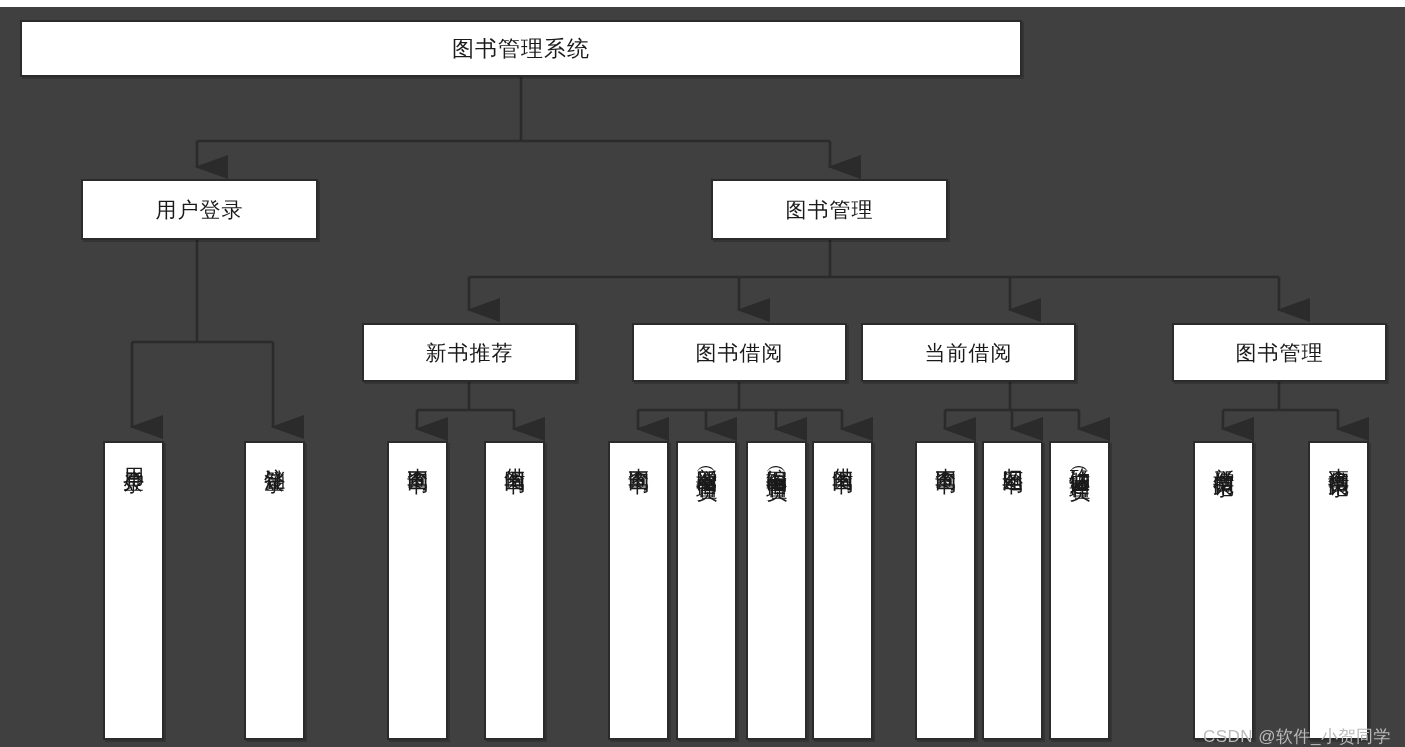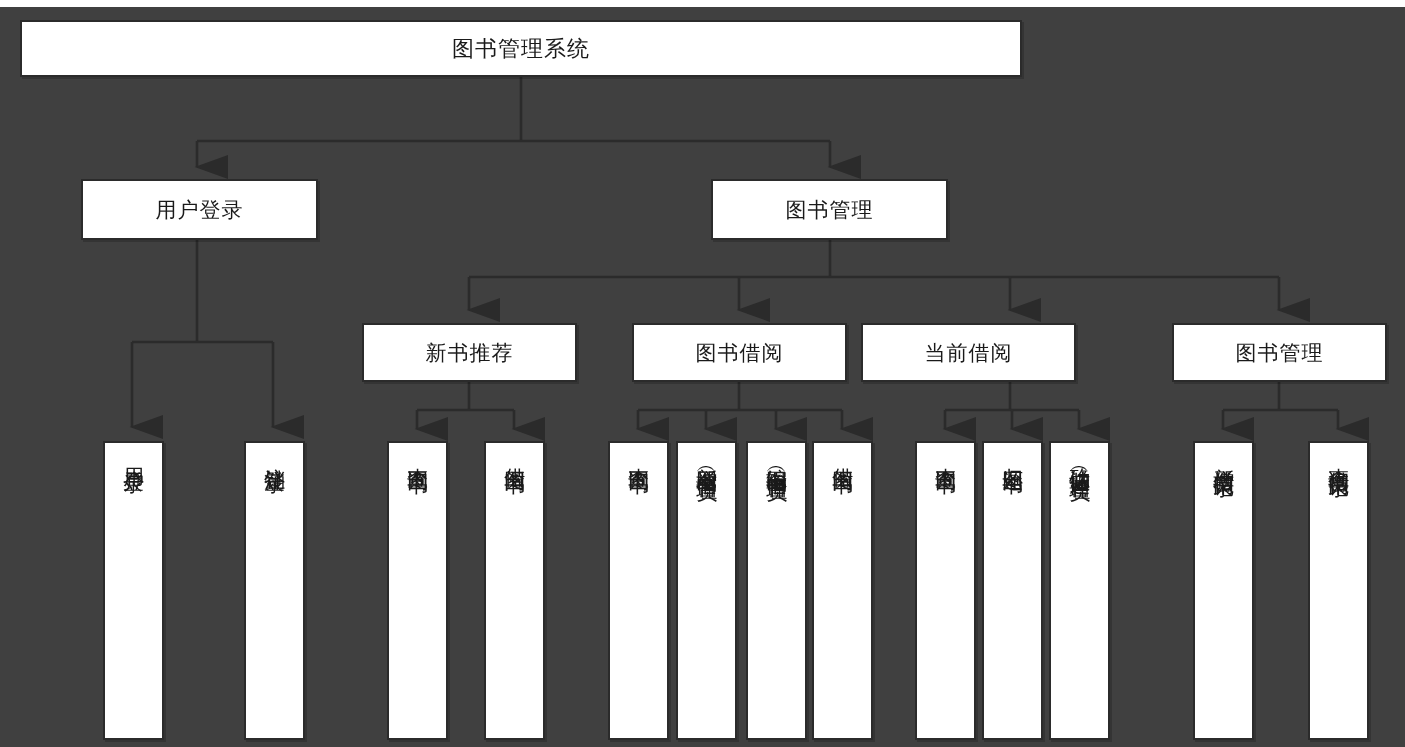--- a/index.html
+++ b/index.html
@@ -199,14 +199,15 @@
   </div>
 
   <div class="node vert" style="left:1193px; top:434px; width:61px; height:299px;">
     <span class="vtext">新增借阅记录</span>
   </div>
 
   <div class="node vert" style="left:1308px; top:434px; width:61px; height:299px;">
     <span class="vtext">查询借阅记录</span>
   </div>
 
+  <div class="watermark">CSDN @软件_小贺同学</div>
 
 </div>
 
 </body></html>

